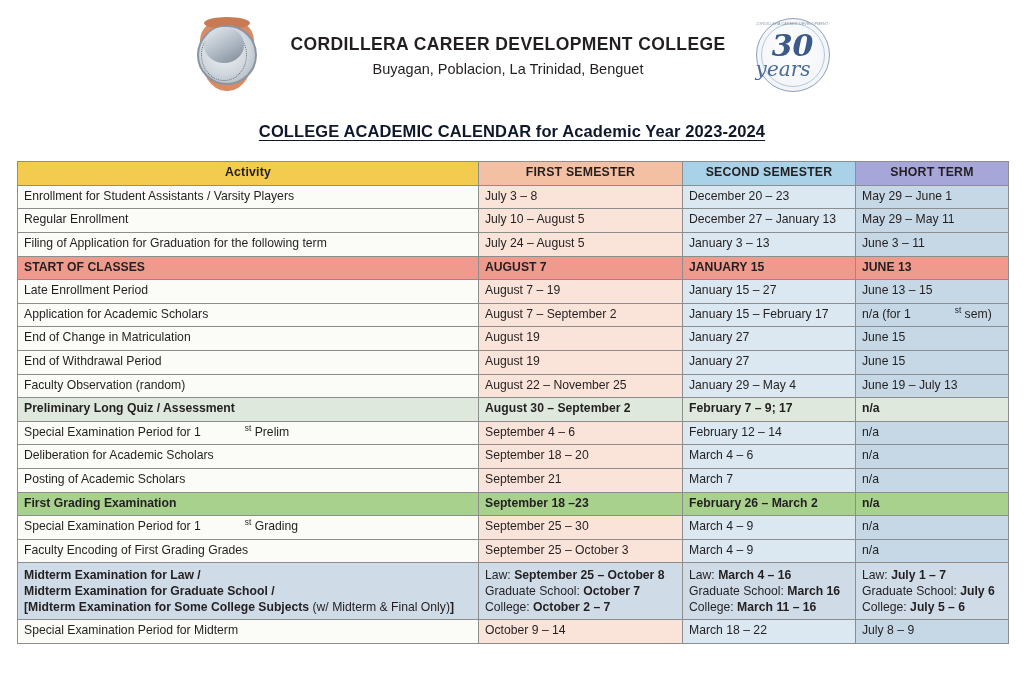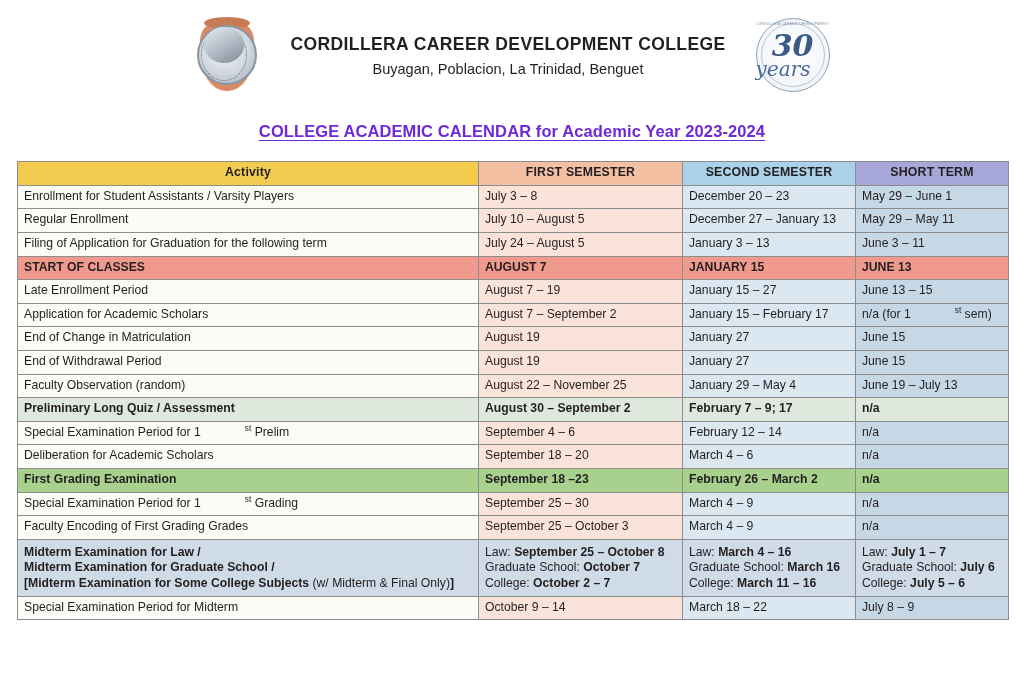--- a/index.html
+++ b/index.html
@@ -149,21 +149,21 @@
 
   
   .doc-title {
     text-align: center;
     font-size: 16.5px;
     font-weight: bold;
     text-decoration: underline;
     text-underline-offset: 3px;
     margin-top: 12px;
     margin-bottom: 20px;
-    color: #6d28d9;
+    color: #0f172a;
     letter-spacing: 0.1px;
   }
 
   
   .table-wrap {
     margin: 0 17px 0 17px;
     width: 991px;
   }
   table.calendar {
     border-collapse: collapse;
@@ -330,20 +330,26 @@
         <tr>
           <td class="col-activity activity-cell">Special Examination Period for 1<sup>st</sup> Prelim</td>
           <td class="col-first date-cell">September 4 – 6</td>
           <td class="col-second date-cell">February 12 – 14</td>
           <td class="col-short date-cell">n/a</td>
         </tr>
         <tr>
           <td class="col-activity activity-cell">Deliberation for Academic Scholars</td>
           <td class="col-first date-cell">September 18 – 20</td>
           <td class="col-second date-cell">March 4 – 6</td>
+          <td class="col-short date-cell">n/a</td>
+        </tr>
+        <tr>
+          <td class="col-activity activity-cell">Posting of Academic Scholars</td>
+          <td class="col-first date-cell">September 21</td>
+          <td class="col-second date-cell">March 7</td>
           <td class="col-short date-cell">n/a</td>
         </tr>
         <tr class="hl-green">
           <td class="col-activity activity-cell">First Grading Examination</td>
           <td class="col-first date-cell">September 18 –23</td>
           <td class="col-second date-cell">February 26 – March 2</td>
           <td class="col-short date-cell">n/a</td>
         </tr>
         <tr>
           <td class="col-activity activity-cell">Special Examination Period for 1<sup>st</sup> Grading</td>

